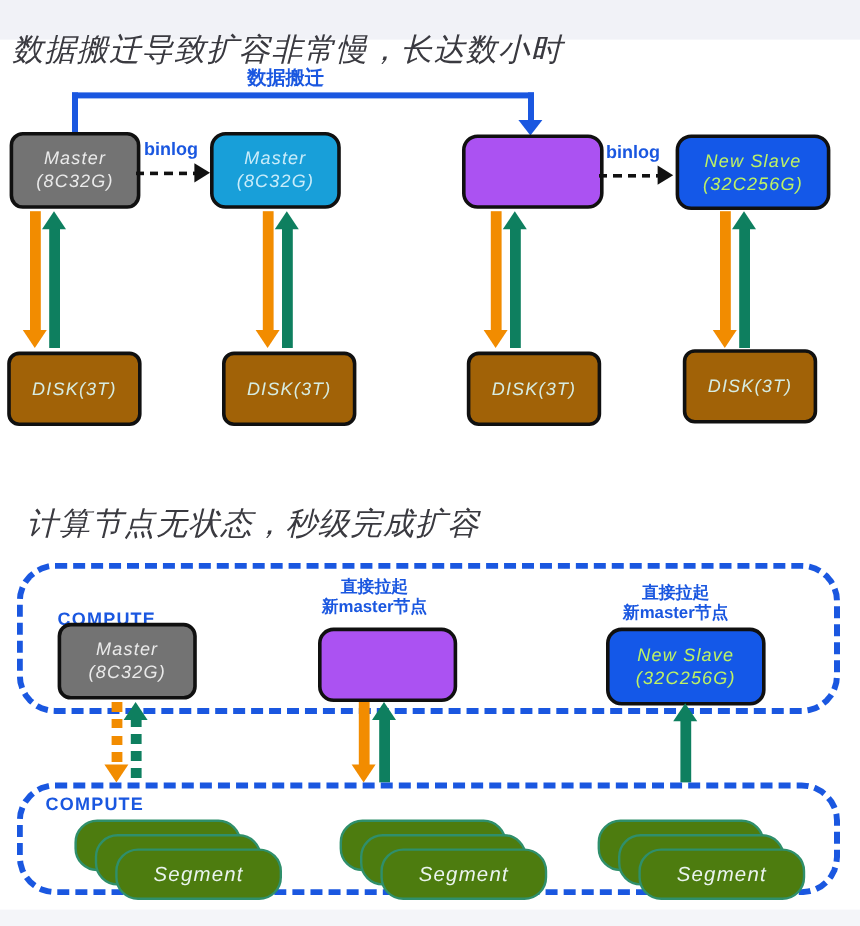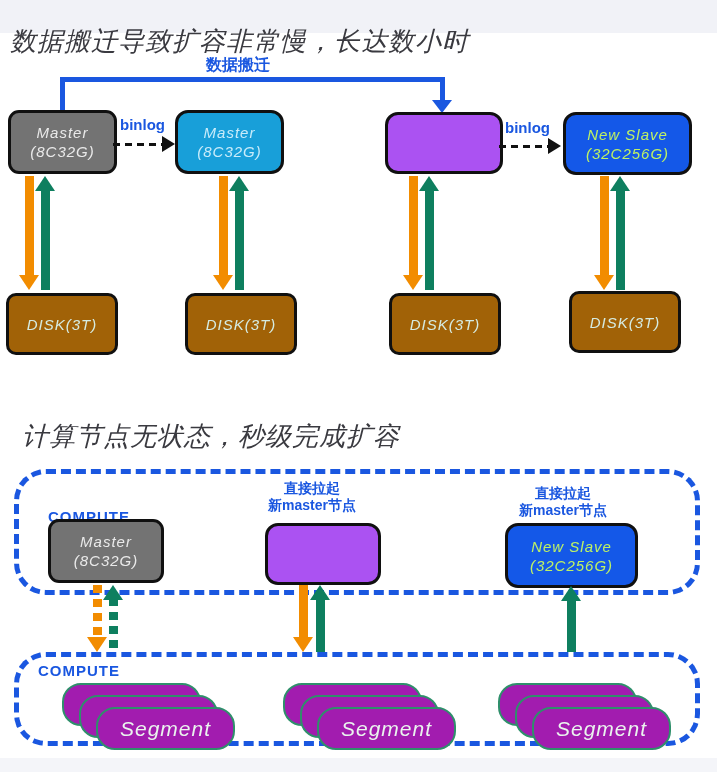--- a/index.html
+++ b/index.html
@@ -56,24 +56,24 @@
   .h-arrow { position:absolute; height:16px; }
   .h-arrow .line { position:absolute; top:6.5px; left:0; right:11px; height:3px;
     background:repeating-linear-gradient(to right, #111 0 7px, transparent 7px 12px); }
   .h-arrow::after { content:""; position:absolute; right:0; top:0; width:0; height:0;
     border-top:8px solid transparent; border-bottom:8px solid transparent; border-left:13px solid #111; }
 
   
   .dash-box { position:absolute; border:5px dashed #1a57e0; border-radius:32px; }
 
   
-  .seg { position:absolute; width:135px; height:39px; background:#a21caf;
+  .seg { position:absolute; width:135px; height:39px; background:#4d7c0f;
     border:2px solid #2f8f6b; border-radius:19px;
     display:flex; align-items:center; justify-content:center;
-    font-style:italic; font-size:21px; letter-spacing:1px; color:#eaf4ee; }
+    font-style:italic; font-size:17px; letter-spacing:1px; color:#eaf4ee; }
 </style>
 </head>
 <body>
 
 <div class="abs band-top"></div>
 <div class="abs band-bottom"></div>
 
 <div class="abs h1" style="left:10px; top:24px;">数据搬迁导致扩容非常慢，长达数小时</div>
 
 <div class="blue-label" style="left:206px; top:55px; font-size:16px;">数据搬迁</div>

